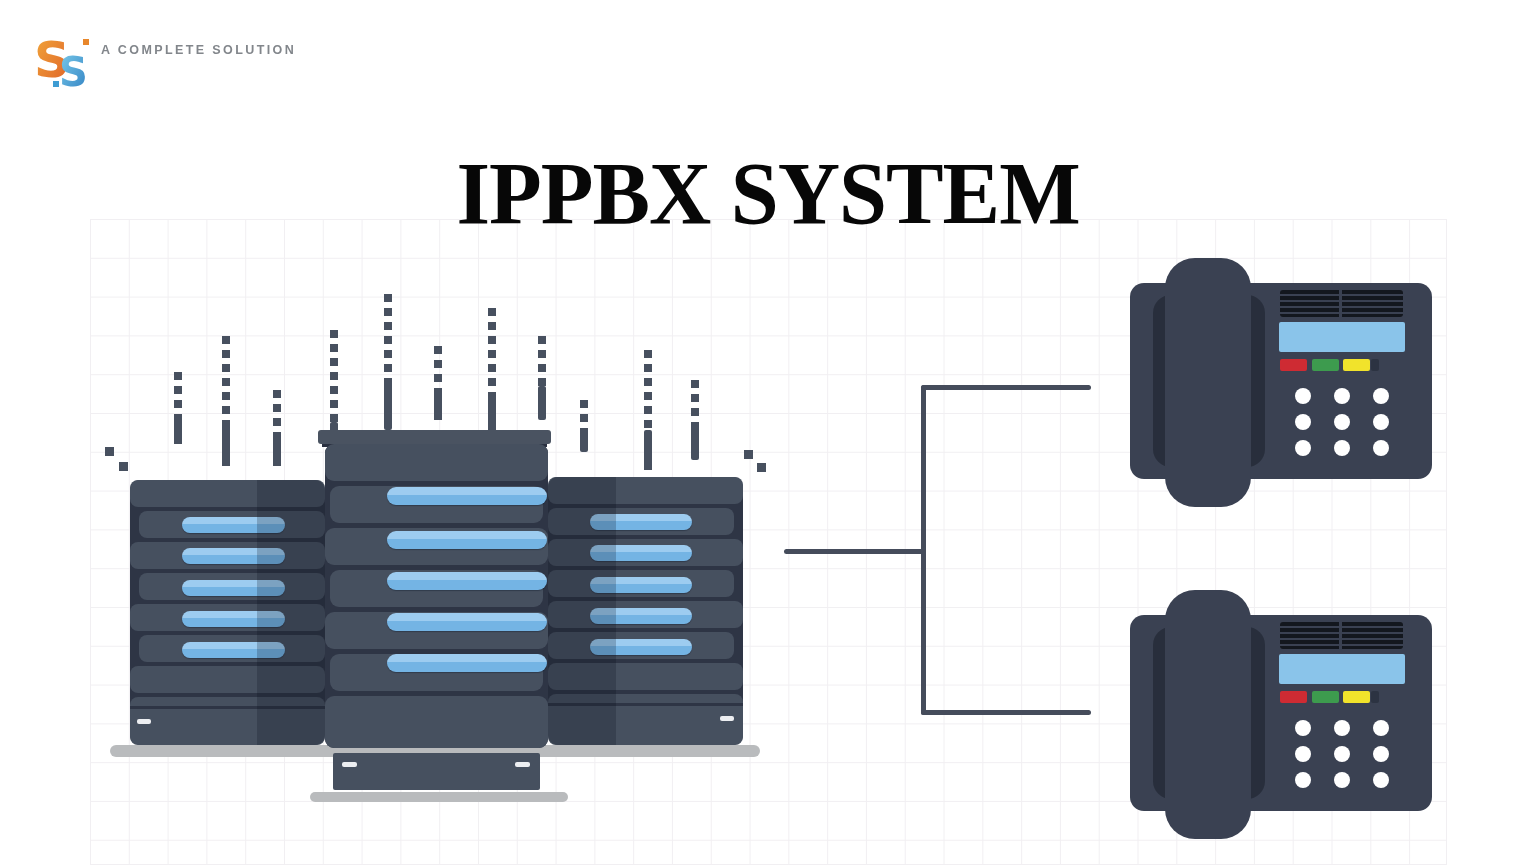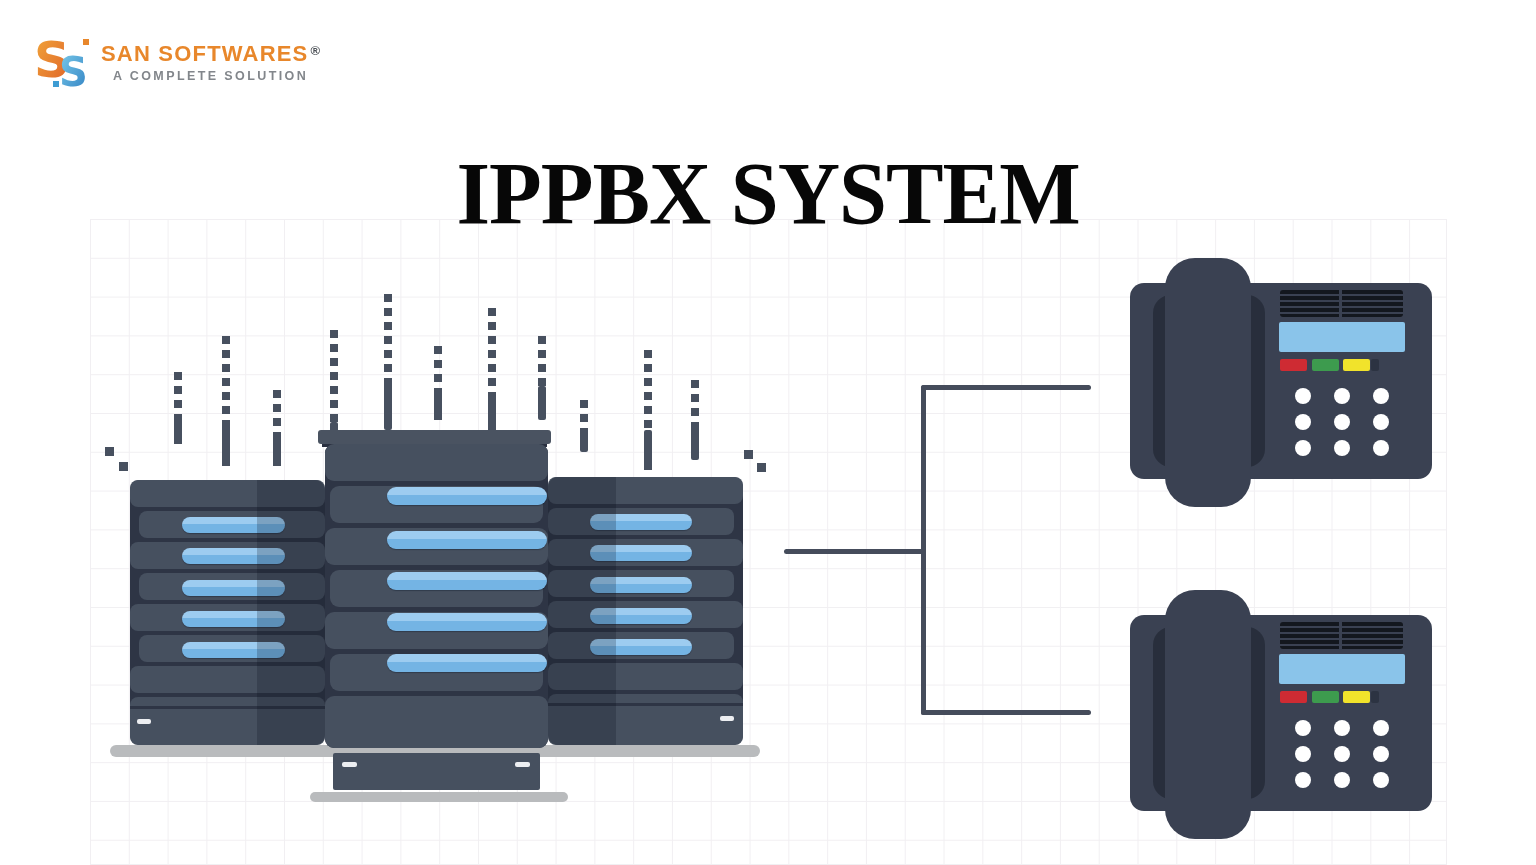--- a/index.html
+++ b/index.html
@@ -177,23 +177,20 @@
           <stop offset="0" stop-color="#7CCDEB"></stop>
             <stop offset="1" stop-color="#2F7FC2"></stop>
         </linearGradient>
       </defs>
       <text x="-2" y="44" font-family="DejaVu Sans, sans-serif" font-weight="bold" font-size="50" fill="url(#lg-o)">S</text>
       <text x="23" y="53" font-family="DejaVu Sans, sans-serif" font-weight="bold" font-size="40" fill="url(#lg-b)">S</text>
       <rect x="47" y="6" width="6" height="6" fill="#E8872B"></rect>
       <rect x="17" y="48" width="6" height="6" fill="#3E9CD3"></rect>
     </svg>
     <div class="logo-text">
-      <div class="brand-row">
-        <span class="brand">SAN SOFTWARES</span><span class="reg">®</span>
-      </div>
       <div class="tagline">A COMPLETE SOLUTION</div>
     </div>
   </div>
 
   <h1 class="page-title">IPPBX SYSTEM</h1>
 
   <div>
     <div class="dash-col" style="left:174px;top:372px;height:72px;--bar:26px"></div>
     <div class="dash-col" style="left:222px;top:336px;height:130px;--bar:40px"></div>
     <div class="dash-col" style="left:273px;top:390px;height:76px;--bar:30px"></div>

